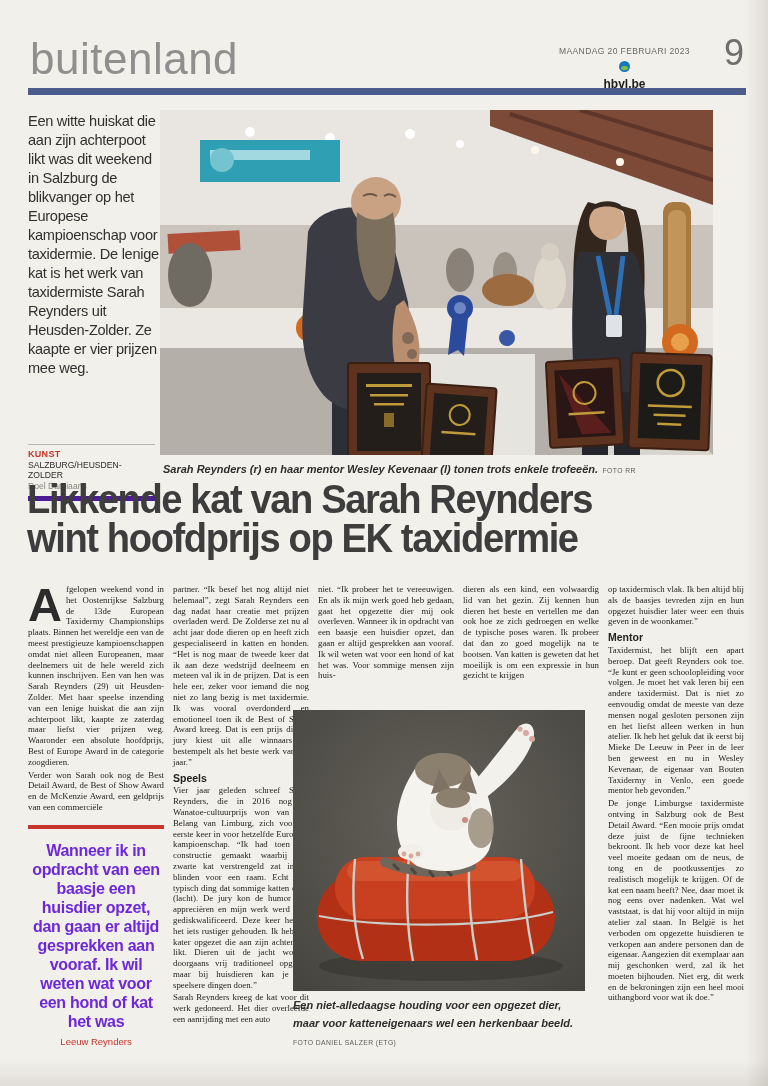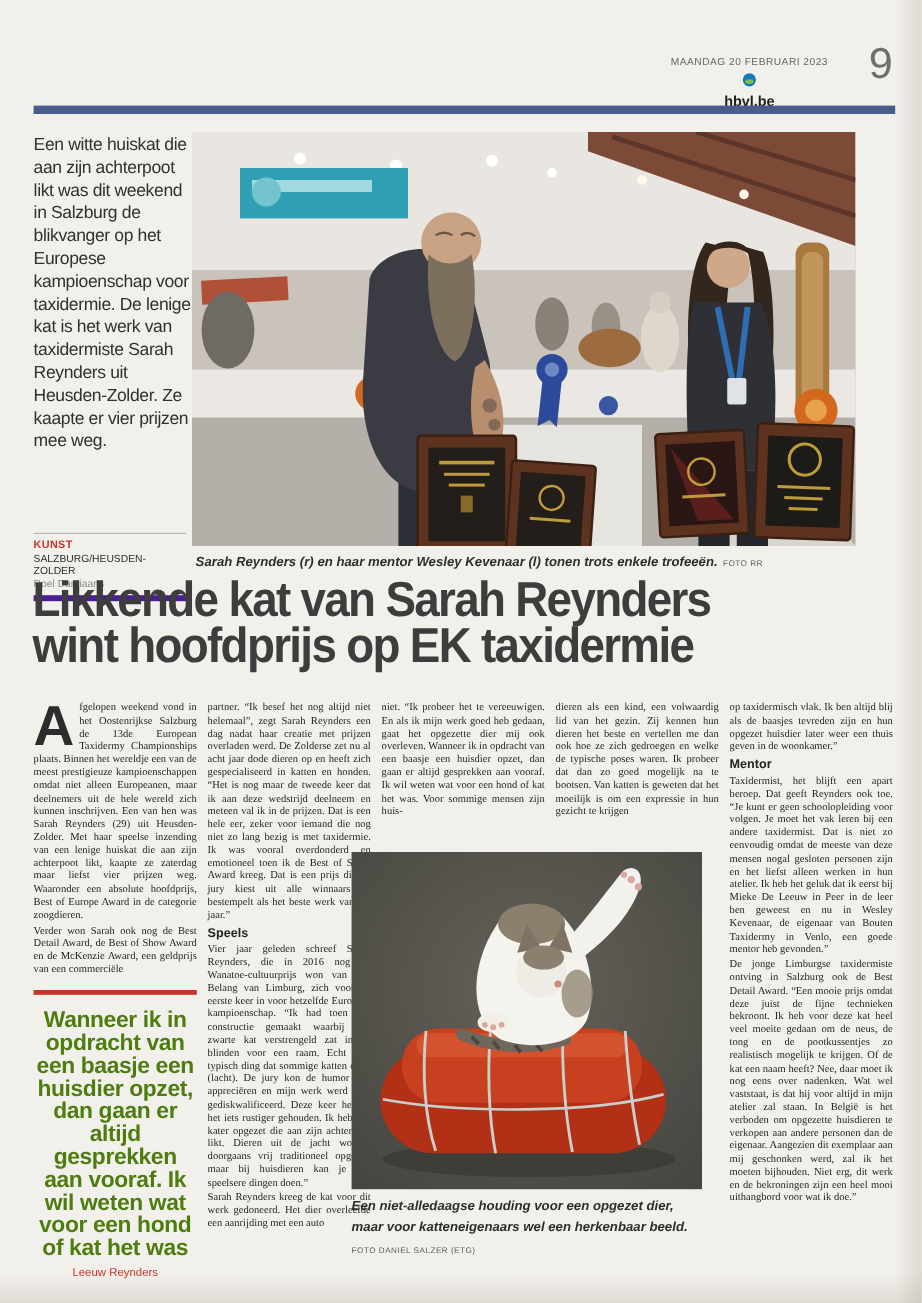--- a/index.html
+++ b/index.html
@@ -48,30 +48,31 @@
   .bcol{width:136px;font-family:"Liberation Serif",serif;font-size:8.8px;line-height:10.8px;
          text-align:justify;color:#1e1e1e;}
   .bcol p{margin:0 0 2px 0;}
   .subhead{font-family:"Liberation Sans",sans-serif;font-weight:bold;font-size:10.5px;
          color:#222;margin:5px 0 2px;text-align:left;}
   .dropcap{float:left;font-family:"Liberation Sans",sans-serif;font-weight:bold;font-size:47px;
          line-height:38px;padding:2px 4px 0 0;color:#2c2c2c;}
 
   
   .quote-rule{height:4px;background:#c6342b;margin:12px 0 12px;}
-  .quote-text{font-family:"Liberation Sans",sans-serif;font-weight:bold;font-size:19px;
-         line-height:19px;text-align:center;color:#4d7c0f;letter-spacing:-.3px;}
+  .quote-text{font-family:"Liberation Sans",sans-serif;font-weight:bold;font-size:16px;
+         line-height:19px;text-align:center;color:#6d28d9;letter-spacing:-.3px;}
   .quote-author{font-family:"Liberation Sans",sans-serif;text-align:center;color:#c6342b;
          font-size:9.5px;margin-top:6px;}
 </style>
 </head>
 <body>
 
 <div id="paper">
 
+  <div class="section-title">buitenland</div>
   <div class="header-meta">
     <span class="header-date">MAANDAG 20 FEBRUARI 2023</span>
     <span class="brand-dot"></span>
     <span class="brand-name">hbvl.be</span>
   </div>
   <div class="page-number">9</div>
   <div class="navy-bar"></div>
 
   <div class="intro">Een witte huiskat die aan zijn achterpoot likt was dit weekend in Salzburg de blikvanger op het Europese kampioenschap voor taxidermie. De lenige kat is het werk van taxidermiste Sarah Reynders uit Heusden-Zolder. Ze kaapte er vier prijzen mee weg.</div>
   <div class="kicker">

